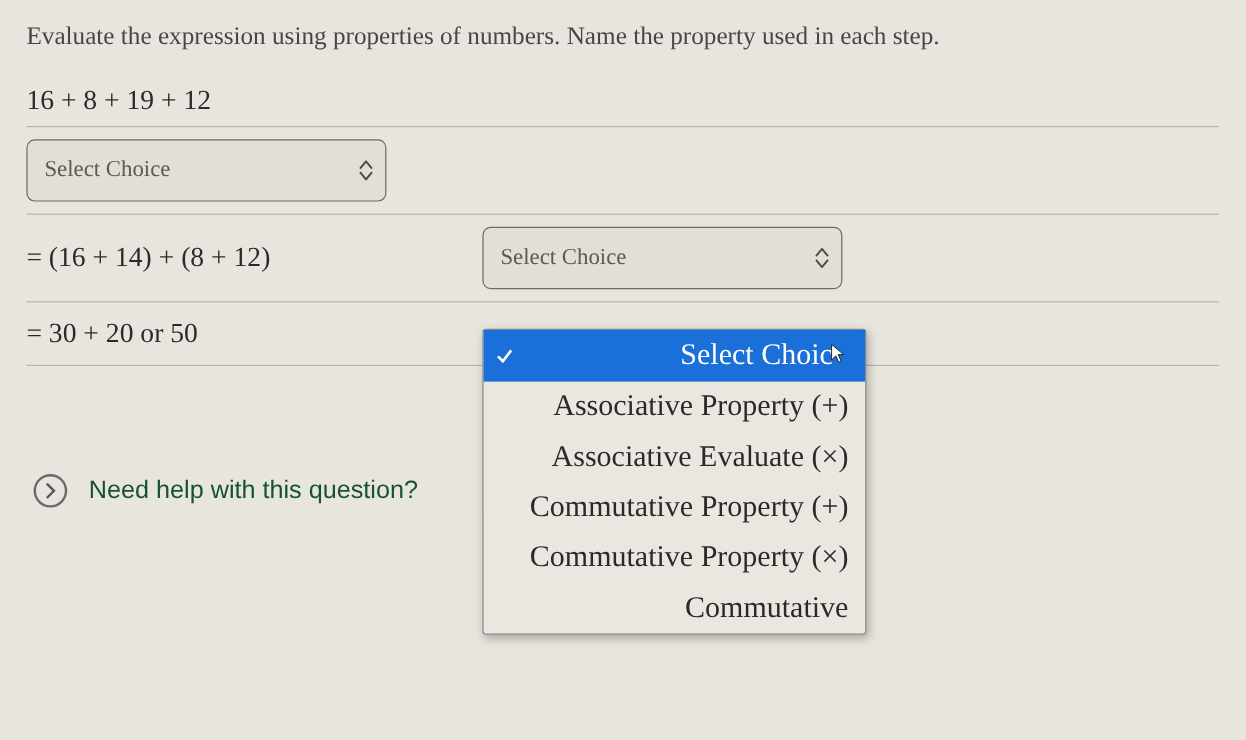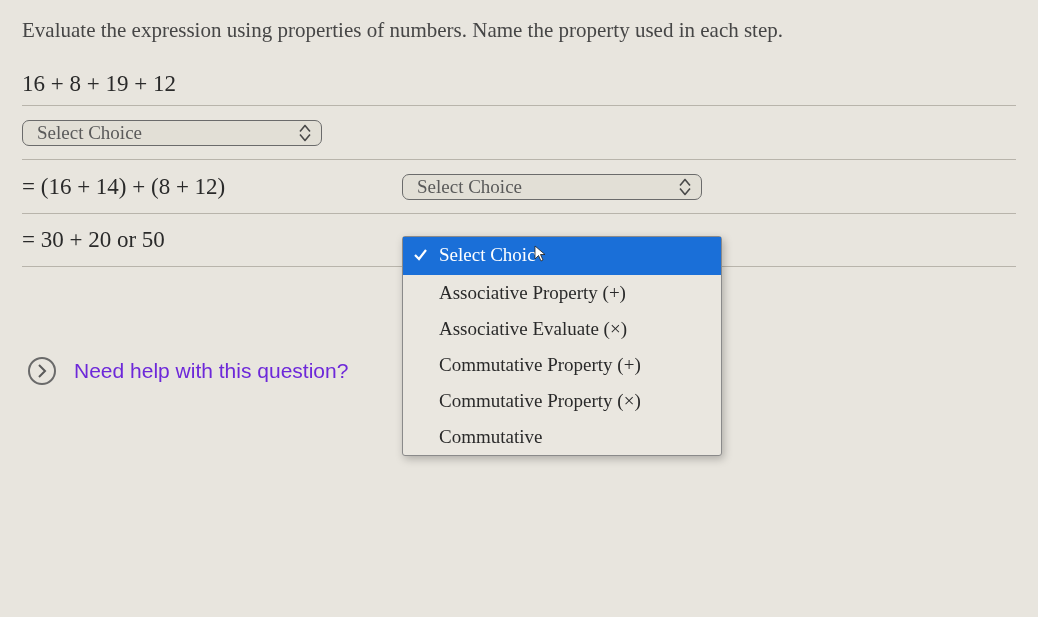--- a/index.html
+++ b/index.html
@@ -46,21 +46,21 @@
       flex-shrink: 0;
     }
     .select-wrap {
       position: relative;
       width: 300px;
     }
     .select-box {
       border: 1.5px solid #6b6b6b;
       border-radius: 7px;
       background: #e2dfd6;
-      height: 26px;
+      height: 52px;
       display: flex;
       align-items: center;
       padding: 0 34px 0 14px;
       font-size: 19px;
       color: #5a5a5a;
       cursor: pointer;
       position: relative;
       font-family: Georgia, serif;
     }
     .select-arrows {
@@ -85,25 +85,26 @@
       left: 0;
       width: 320px;
       background: #eae7e0;
       border: 1px solid #8a8a8a;
       border-radius: 3px;
       box-shadow: 2px 3px 8px rgba(0,0,0,0.25);
       z-index: 10;
     }
     .dropdown-item {
       padding: 7px 14px 7px 36px;
-      font-size: 19px;
+      font-size: 25px;
       color: #2a2a2a;
       cursor: pointer;
       position: relative;
       font-family: Georgia, serif;
+      text-align: right;
     }
     .dropdown-item.selected {
       background: #1a6fd8;
       color: #fff;
     }
     .dropdown-item .check {
       position: absolute;
       left: 10px;
       top: 50%;
       transform: translateY(-50%);
@@ -126,21 +127,21 @@
       height: 28px;
       border: 2px solid #6a6a6a;
       border-radius: 50%;
       display: flex;
       align-items: center;
       justify-content: center;
       cursor: pointer;
     }
     .help-text {
       font-size: 21px;
-      color: #6d28d9;
+      color: #14532d;
       font-family: -apple-system, Helvetica, Arial, sans-serif;
     }
   </style>
 </head>
 <body>
 
 <div class="instructions">Evaluate the expression using properties of numbers. Name the property used in each step.</div>
 
 <div class="expression-top">16 + 8 + 19 + 12</div>
 

